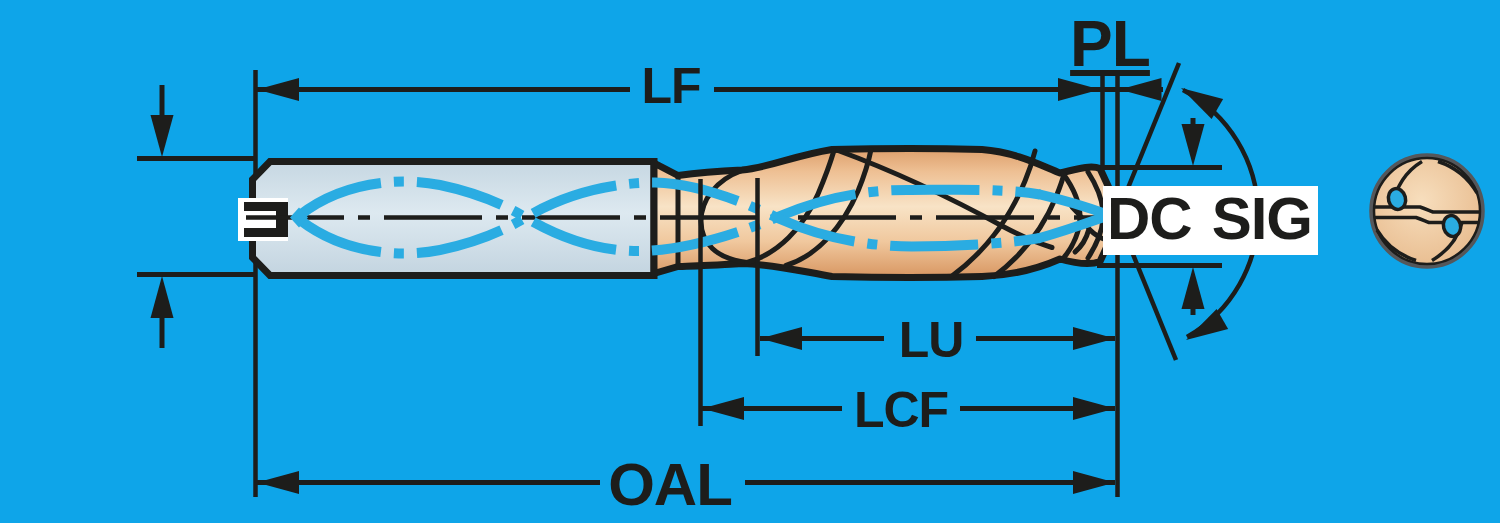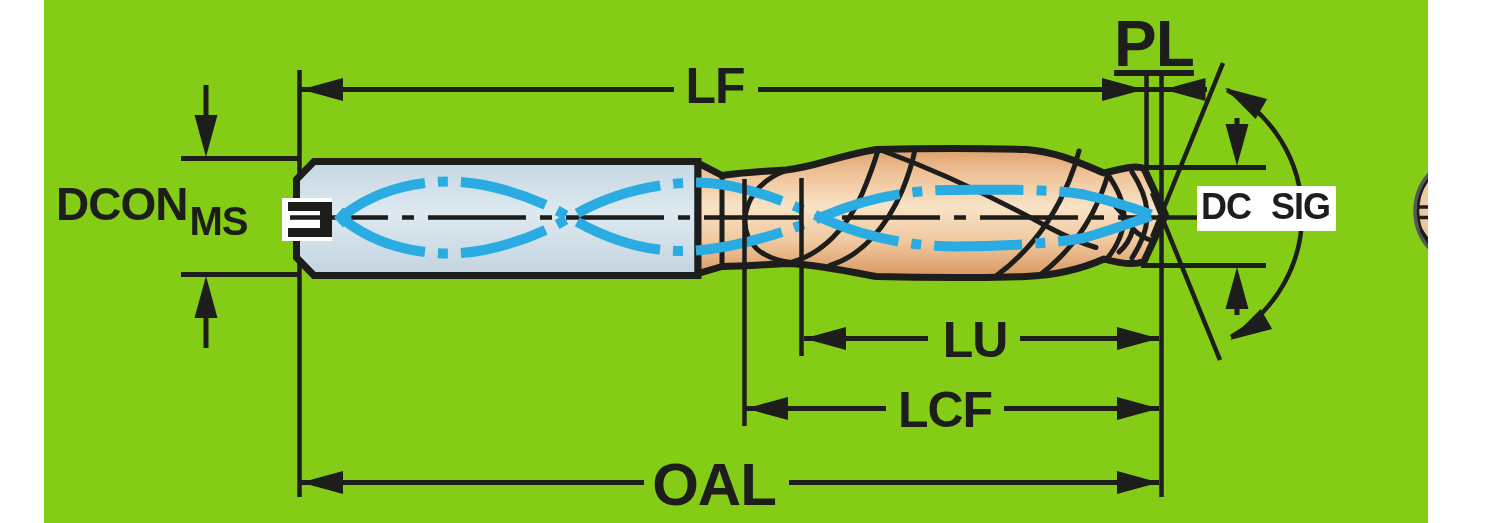--- a/index.html
+++ b/index.html
@@ -1,26 +1,26 @@
 <!DOCTYPE html>
 <html><head>
 <meta charset="utf-8">
 <style>
   html,body{margin:0;padding:0;background:#fff;}
-  #stage{position:relative;width:1384px;height:523px;background:#84cc16;overflow:hidden;
-         font-family:"Liberation Sans",sans-serif;margin-left:44px;}
+  #stage{position:relative;width:1500px;height:523px;background:#0ea5e9;overflow:hidden;
+         font-family:"Liberation Sans",sans-serif;}
   #stage svg{position:absolute;left:0;top:0;}
   .lbl{position:absolute;font-weight:bold;color:#1d1d1b;line-height:1;white-space:nowrap;
        letter-spacing:-1px;}
   .lbl.center{text-align:center;}
   #lbl-lf{left:628px;top:61px;width:86px;font-size:50px;}
   #lbl-pl{left:1066px;top:12px;width:88px;font-size:64px;text-decoration:underline;}
   #lbl-dcon{left:12px;top:181px;font-size:46px;}
   #lbl-dcon .sub{display:inline-block;transform:translateY(15px);font-size:40px;margin-left:2px;}
-  #lbl-dcsig{left:1153px;top:186px;font-size:36px;background:#ffffff;padding:3px 6px 6px 4px;}
+  #lbl-dcsig{left:1103px;top:186px;font-size:60px;background:#ffffff;padding:3px 6px 6px 4px;}
   #lbl-dcsig .sig{margin-left:20px;}
   #lbl-lu{left:884px;top:315px;width:94px;font-size:50px;}
   #lbl-lcf{left:843px;top:385px;width:116px;font-size:50px;}
   #lbl-oal{left:606px;top:455px;width:128px;font-size:60px;}
 </style>
 </head>
 <body>
 
 <div id="stage">
 
@@ -167,18 +167,17 @@
       <path d="M 1432,260.5 Q 1456,246 1462,222.5"></path>
       <path d="M 1416,260.5 Q 1390,252 1377,230"></path>
     </g>
     <ellipse cx="1397" cy="199" rx="8.5" ry="10.5" transform="rotate(-15 1397 199)" fill="#2aace2" stroke="#1d1d1b" stroke-width="3.5"></ellipse>
     <ellipse cx="1452" cy="226" rx="8.5" ry="10.5" transform="rotate(-15 1452 226)" fill="#2aace2" stroke="#1d1d1b" stroke-width="3.5"></ellipse>
   </g>
 </svg>
 
   <div class="lbl center" id="lbl-lf">LF</div>
   <div class="lbl center" id="lbl-pl">PL</div>
-  <div class="lbl" id="lbl-dcon"><span>DCON</span><span class="sub">MS</span></div>
   <div class="lbl" id="lbl-dcsig"><span>DC</span><span class="sig">SIG</span></div>
   <div class="lbl center" id="lbl-lcf">LCF</div>
   <div class="lbl center" id="lbl-lu">LU</div>
   <div class="lbl center" id="lbl-oal">OAL</div>
 </div>
 
 </body></html>

